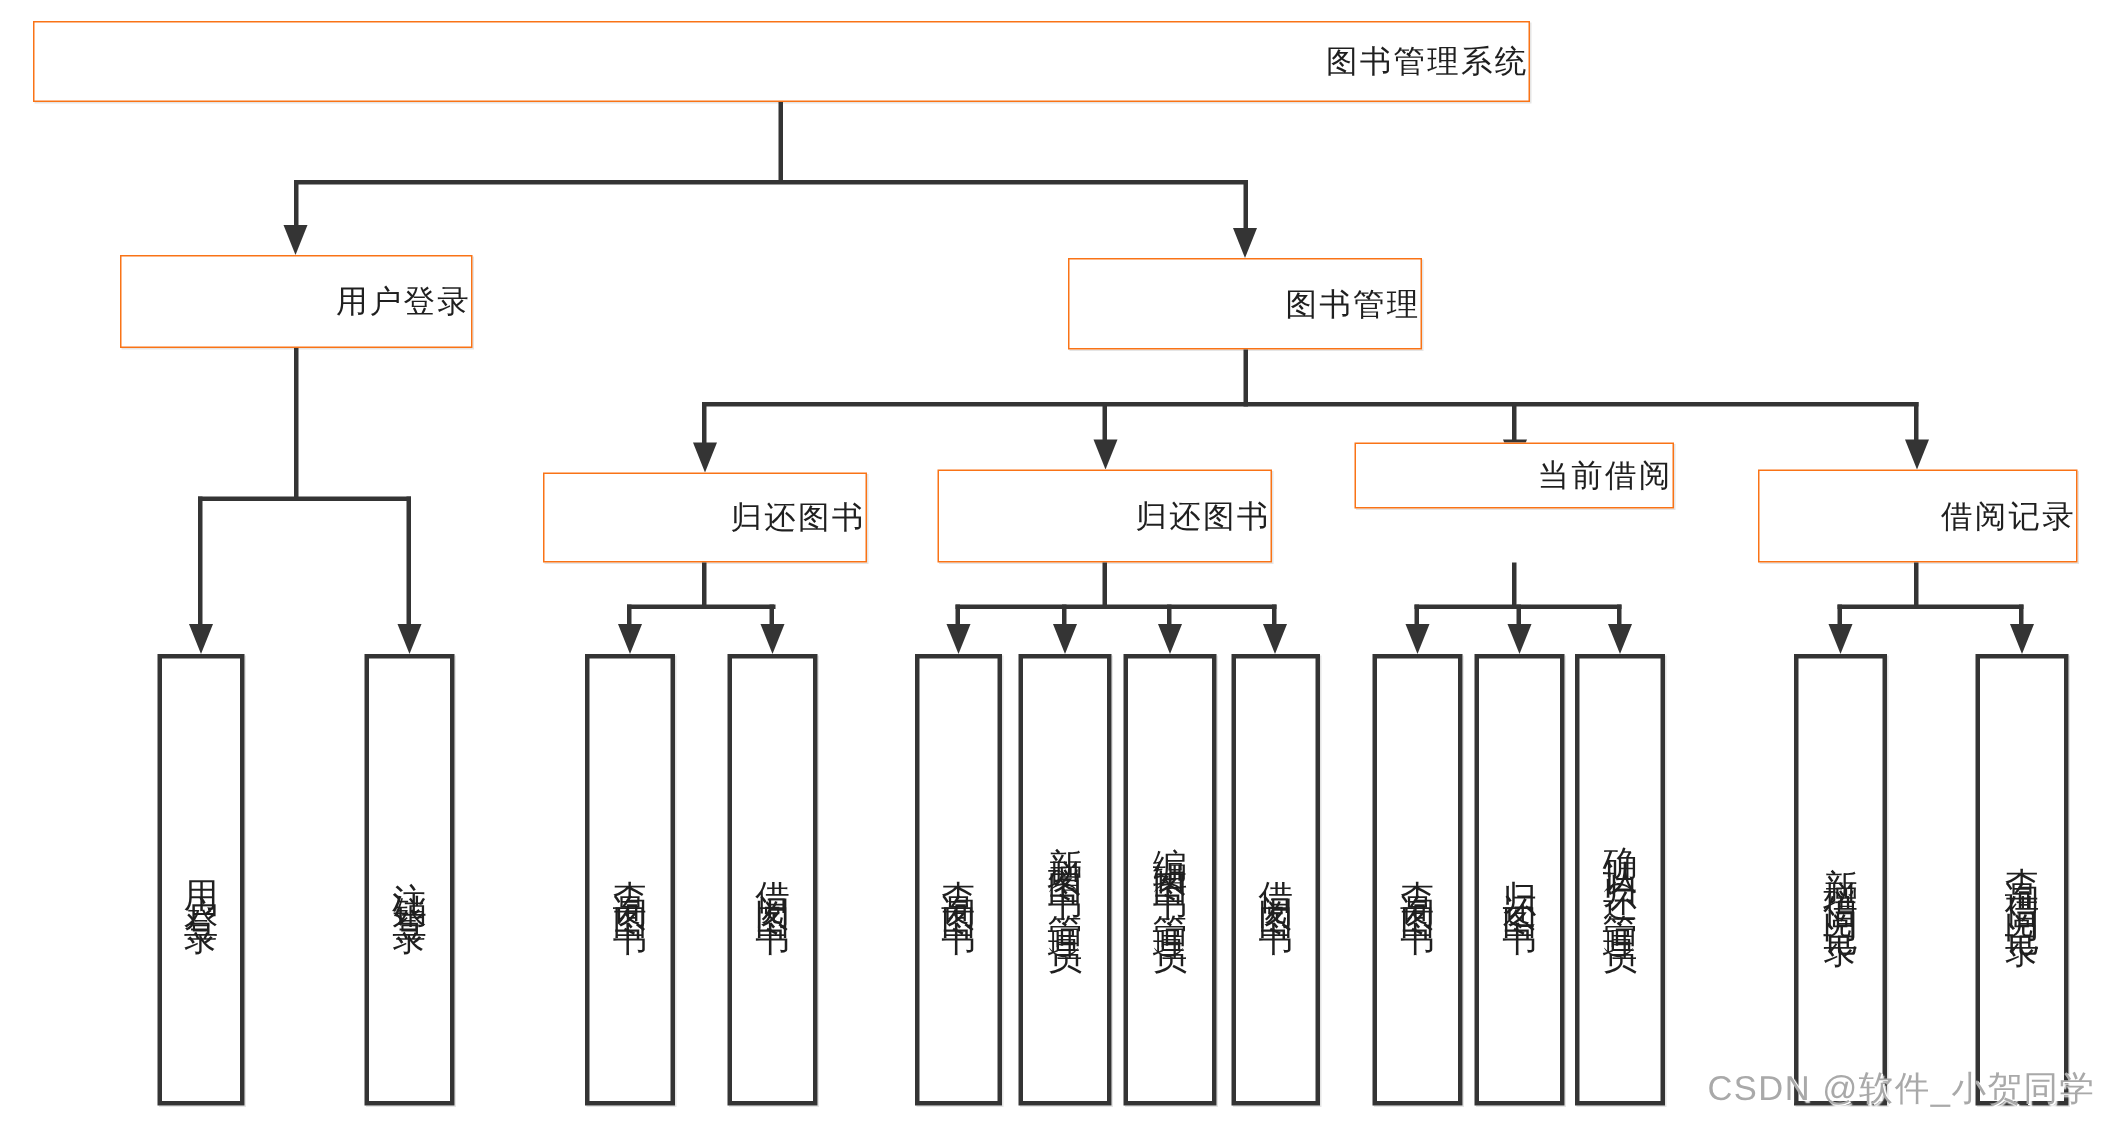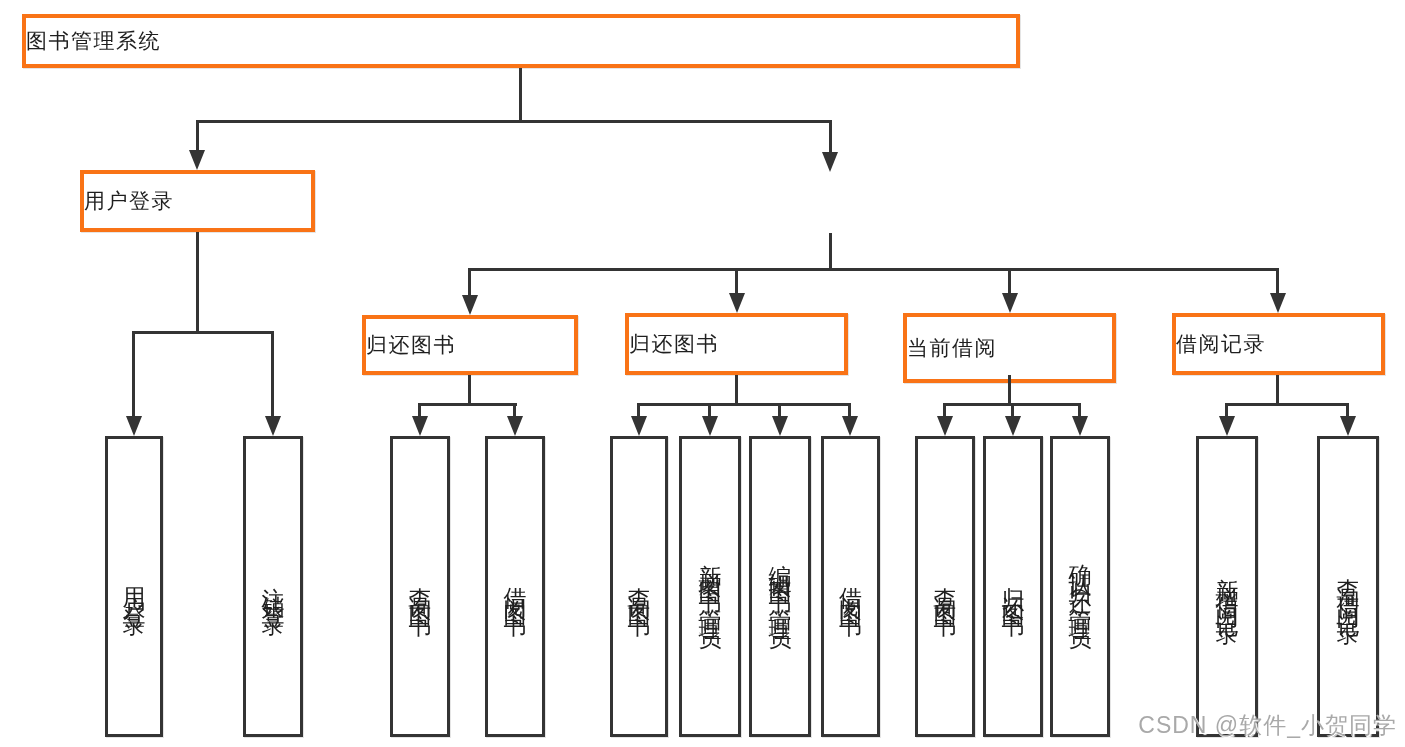--- a/index.html
+++ b/index.html
@@ -1,22 +1,22 @@
 <!DOCTYPE html>
 <html><head>
 <meta charset="utf-8">
 <style>
   html,body{margin:0;padding:0;background:#ffffff;}
   #stage{
     position:relative;width:1405px;height:747px;background:#ffffff;overflow:hidden;
     font-family:"Liberation Sans","DejaVu Sans",sans-serif;color:#1f1f1f;
   }
   .box{
-    position:absolute;box-sizing:border-box;border:4px solid #f97316;background:#ffffff;
-    display:flex;align-items:center;justify-content:flex-start;
+    position:absolute;box-sizing:border-box;border:1px solid #f97316;background:#ffffff;
+    display:flex;align-items:center;justify-content:flex-end;
     box-shadow:1px 1px 0 rgba(0,0,0,0.10);
   }
   .box .lbl{font-size:21px;letter-spacing:1.5px;white-space:nowrap;}
   .vbox{
     position:absolute;box-sizing:border-box;border:3px solid #343434;background:#ffffff;
     display:flex;align-items:center;justify-content:center;
     box-shadow:1px 1px 0 rgba(0,0,0,0.10);
   }
   .vtxt{
     writing-mode:vertical-rl;text-orientation:mixed;
@@ -47,20 +47,23 @@
   <i class="vl" style="left:519px;top:68px;height:53px"></i>
   <i class="hl" style="left:196px;top:120px;width:636px"></i>
   <i class="vl" style="left:196px;top:120px;height:33px"></i>
   <i class="ar" style="left:189px;top:150px"></i>
   <i class="vl" style="left:829px;top:120px;height:35px"></i>
   <i class="ar" style="left:822px;top:152px"></i>
 
   <div class="box" style="left:80px;top:170px;width:235px;height:62px">
     <span class="lbl">用户登录</span>
   </div>
+  <div class="box" style="left:712px;top:172px;width:236px;height:61px">
+    <span class="lbl">图书管理</span>
+  </div>
 
   <i class="vl" style="left:196px;top:232px;height:101px"></i>
   <i class="hl" style="left:132px;top:331px;width:142px"></i>
   <i class="vl" style="left:132px;top:331px;height:86px"></i>
   <i class="ar" style="left:126px;top:416px"></i>
   <i class="vl" style="left:271px;top:331px;height:86px"></i>
   <i class="ar" style="left:265px;top:416px"></i>
 
   <i class="vl" style="left:829px;top:233px;height:38px"></i>
   <i class="hl" style="left:468px;top:268px;width:811px"></i>
@@ -72,21 +75,21 @@
   <i class="ar" style="left:1002px;top:293px"></i>
   <i class="vl" style="left:1276px;top:268px;height:27px"></i>
   <i class="ar" style="left:1270px;top:293px"></i>
 
   <div class="box" style="left:362px;top:315px;width:216px;height:60px">
     <span class="lbl">归还图书</span>
   </div>
   <div class="box" style="left:625px;top:313px;width:223px;height:62px">
     <span class="lbl">归还图书</span>
   </div>
-  <div class="box" style="left:903px;top:313px;width:213px;height:70px">
+  <div class="box" style="left:903px;top:295px;width:213px;height:44px">
     <span class="lbl">当前借阅</span>
   </div>
   <div class="box" style="left:1172px;top:313px;width:213px;height:62px">
     <span class="lbl">借阅记录</span>
   </div>
 
   <i class="vl" style="left:468px;top:375px;height:31px"></i>
   <i class="hl" style="left:418px;top:403px;width:99px"></i>
   <i class="vl" style="left:418px;top:403px;height:15px"></i>
   <i class="ar" style="left:412px;top:416px"></i>

